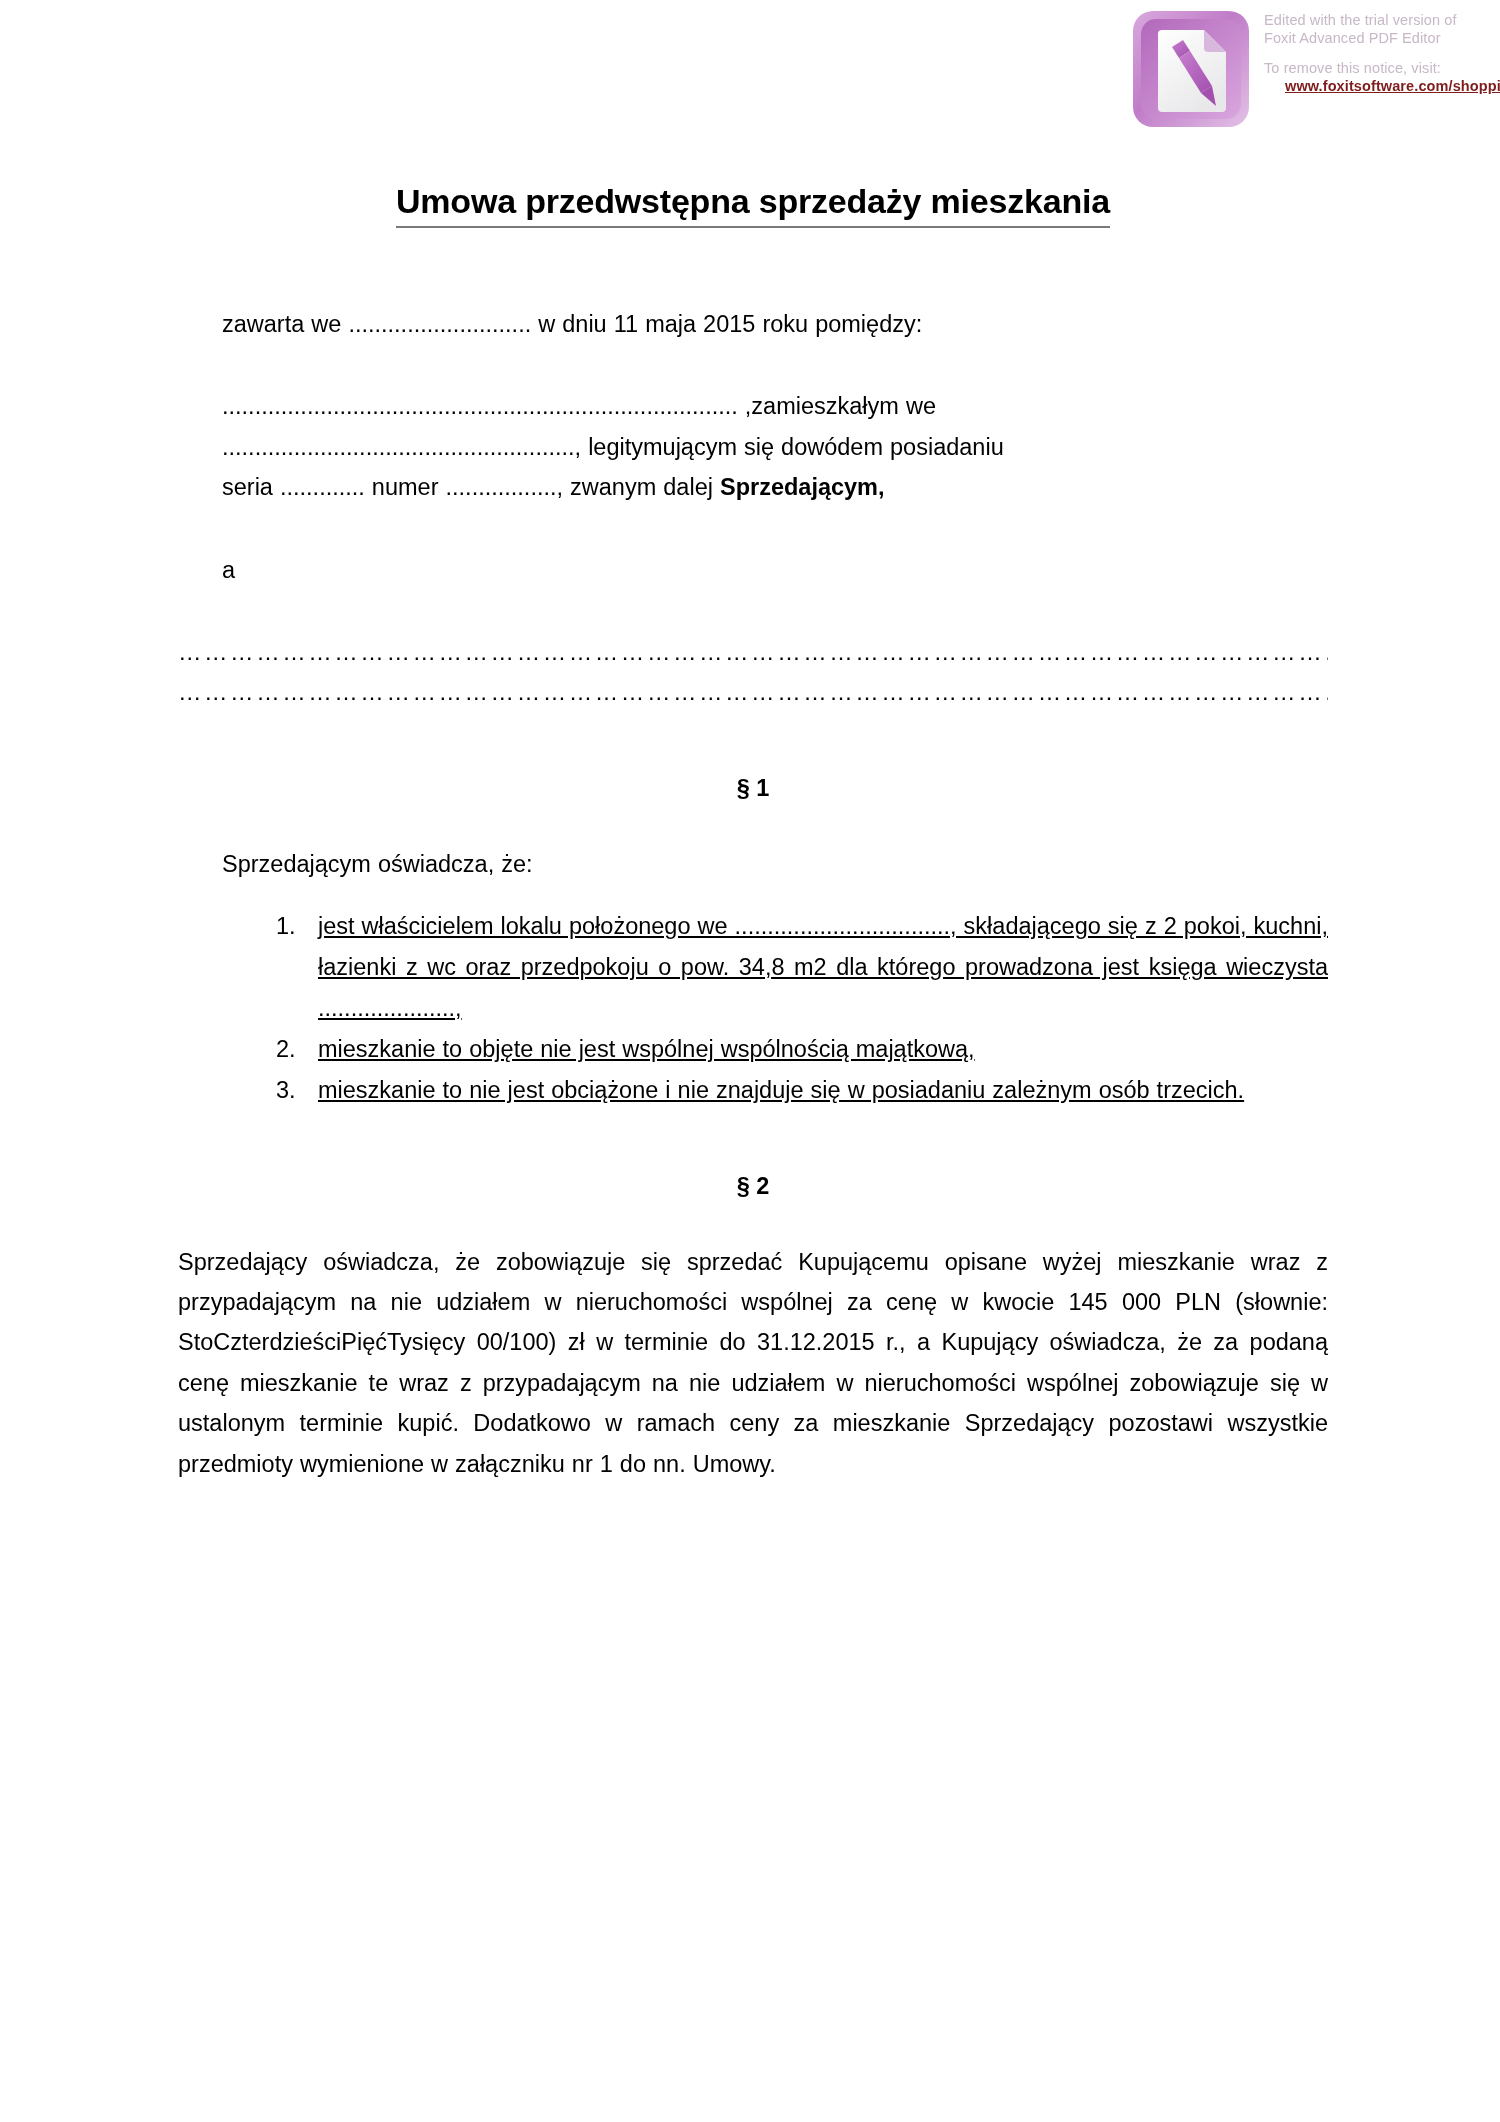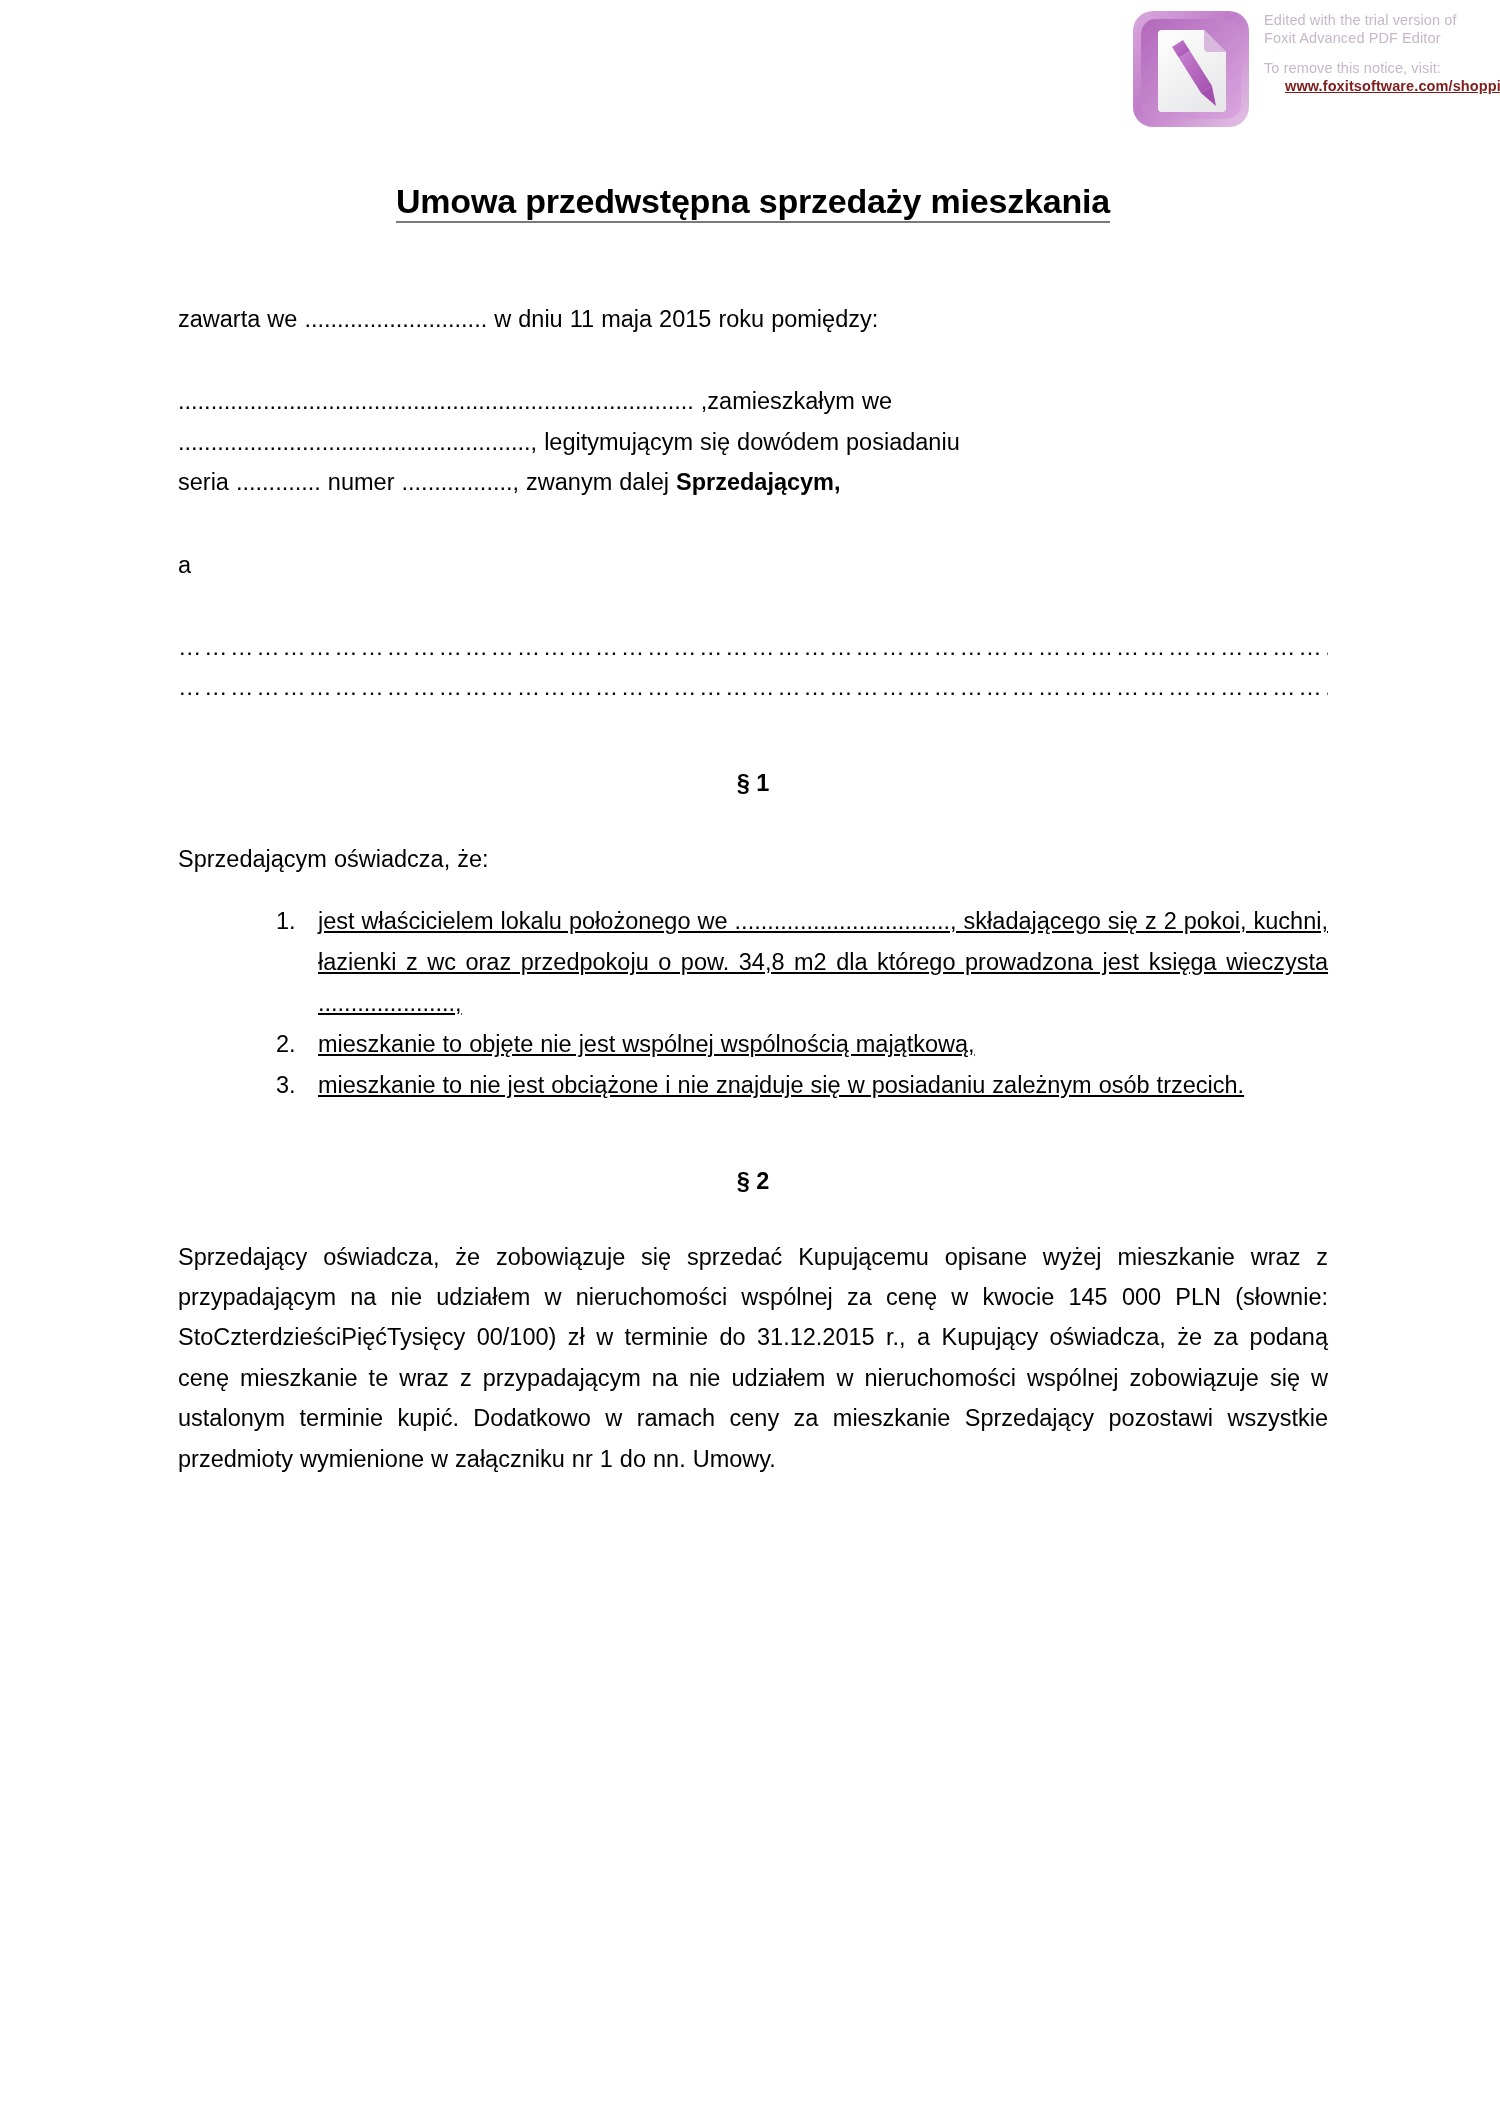--- a/index.html
+++ b/index.html
@@ -69,31 +69,32 @@
   .title {
     text-align: center;
     font-size: 34px;
     font-weight: bold;
     letter-spacing: -0.2px;
     margin: 0;
     padding-top: 182px;
   }
   .title span {
     border-bottom: 2px solid #7a7a7a;
+    padding-bottom: 5px;
     display: inline-block;
   }
 
   .para {
     font-size: 23.5px;
     line-height: 1.72;
     margin: 0;
     text-align: justify;
     word-spacing: 0.5px;
   }
-  .para.nojustify { text-align: left; }
+  .para.nojustify { text-align: left; margin-left: 44px; }
 
   .spacer-sm { height: 22px; }
   .spacer-md { height: 42px; }
   .spacer-lg { height: 62px; }
 
   .p-intro { padding-top: 76px; }
 
   .dotline {
     font-size: 23.5px;
     line-height: 1.72;

